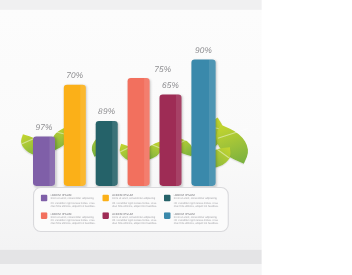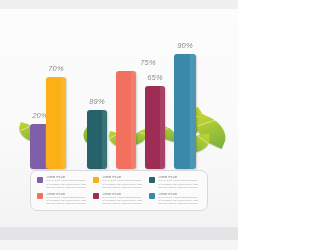--- a/index.html
+++ b/index.html
@@ -194,24 +194,24 @@
       <div class="vein"></div>
     </div>
     <div class="leaf" style="left:186px; top:126px; width:24px; height:17px; transform: rotate(-6deg) scaleX(-1);">
       <div class="vein"></div>
     </div>
 
     <div class="chart-area">
 
       <div class="bar-wrap" style="left:30px; width:20px; height:160px;">
         <div class="bar" style="height:45px; background:#7f5fa8;"></div>
-        <div class="bar-label" style="bottom:49px;">20%</div>
-      </div>
-
-      <div class="bar-wrap" style="left:46px; width:20px; height:160px;text-decoration:underline;">
+        <div class="bar-label" style="bottom:49px;">97%</div>
+      </div>
+
+      <div class="bar-wrap" style="left:58px; width:20px; height:160px;text-decoration:underline;">
         <div class="bar" style="height:92px; background:#fbb018;"></div>
         <div class="bar-label" style="bottom:96px;">70%</div>
       </div>
 
       <div class="bar-wrap" style="left:87px; width:20px; height:160px;">
         <div class="bar" style="height:59px; background:#256269;"></div>
         <div class="bar-label" style="bottom:63px;">89%</div>
       </div>
 
       <div class="bar-wrap" style="left:116px; width:20px; height:160px;">

